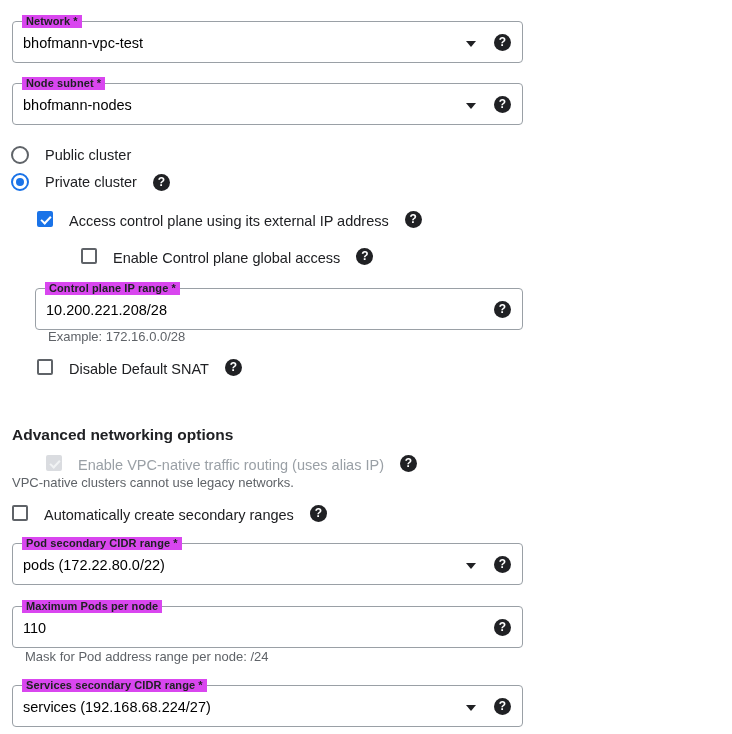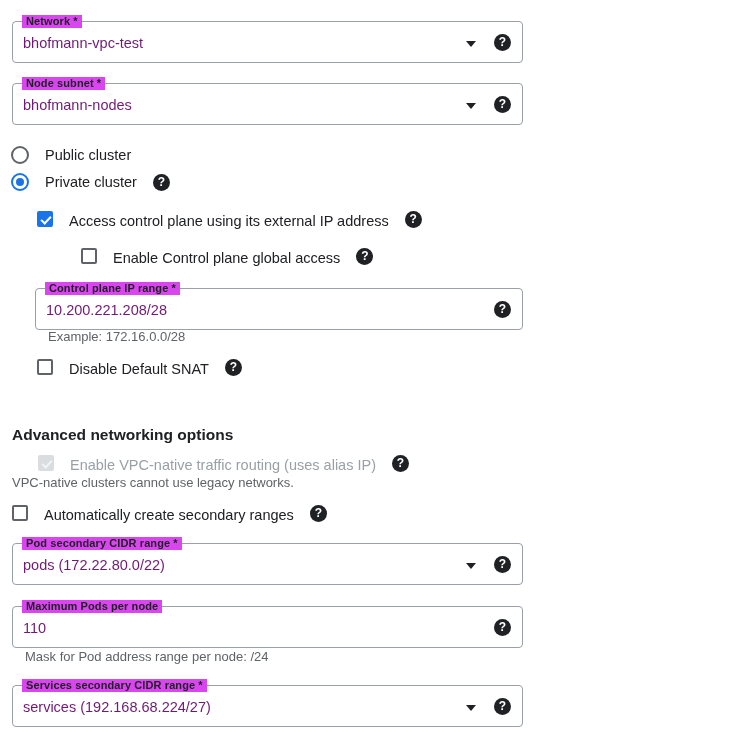--- a/index.html
+++ b/index.html
@@ -40,21 +40,21 @@
     color: #202124;
     white-space: nowrap;
     letter-spacing: .1px;
   }
   .field .value {
     position: absolute;
     left: 10px;
     top: 11px;
     font-size: 14.5px;
     line-height: 20px;
-    color: #701a75;
+    color: #000000;
     white-space: nowrap;
   }
   .field .caret {
     position: absolute;
     right: 46px;
     top: 19px;
     width: 0; height: 0;
     border-left: 5px solid transparent;
     border-right: 5px solid transparent;
     border-top: 6px solid #202124;
@@ -239,21 +239,21 @@
   <div class="check-row" style="left:37px; top:359px;">
     <span class="cbox"></span>
     <span class="check-label">Disable Default SNAT</span>
     <span class="inline-help">
       <span class="help-icon">?</span>
     </span>
   </div>
 
   <div class="section-title" style="left:12px; top:425px;">Advanced networking options</div>
 
-  <div class="check-row" style="left:9px; top:455px;padding-left:29px;">
+  <div class="check-row" style="left:17px; top:455px;padding-left:29px;">
     <span class="cbox disabled"></span>
     <span class="check-label disabled">Enable VPC-native traffic routing (uses alias IP)</span>
     <span class="inline-help">
       <span class="help-icon">?</span>
     </span>
   </div>
   <div class="helper" style="left:12px; top:475px;">VPC-native clusters cannot use legacy networks.</div>
 
   <div class="check-row" style="left:12px; top:505px;">
     <span class="cbox"></span>

